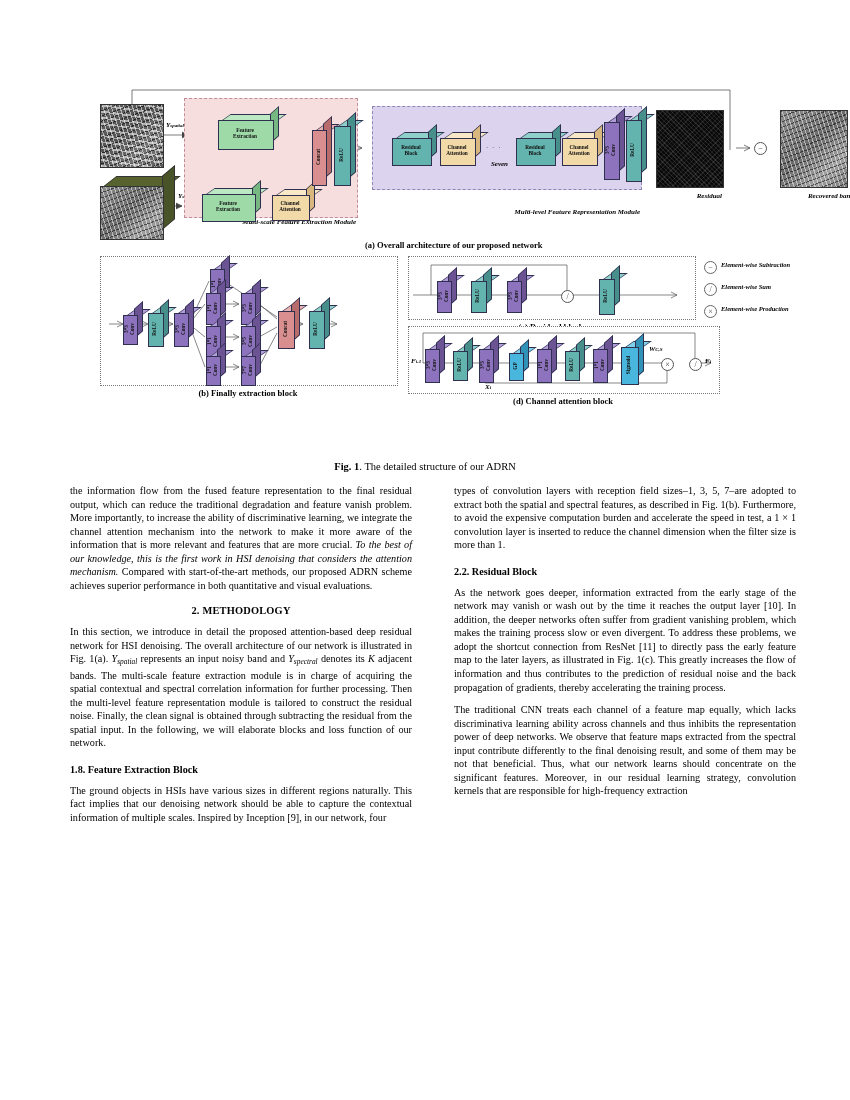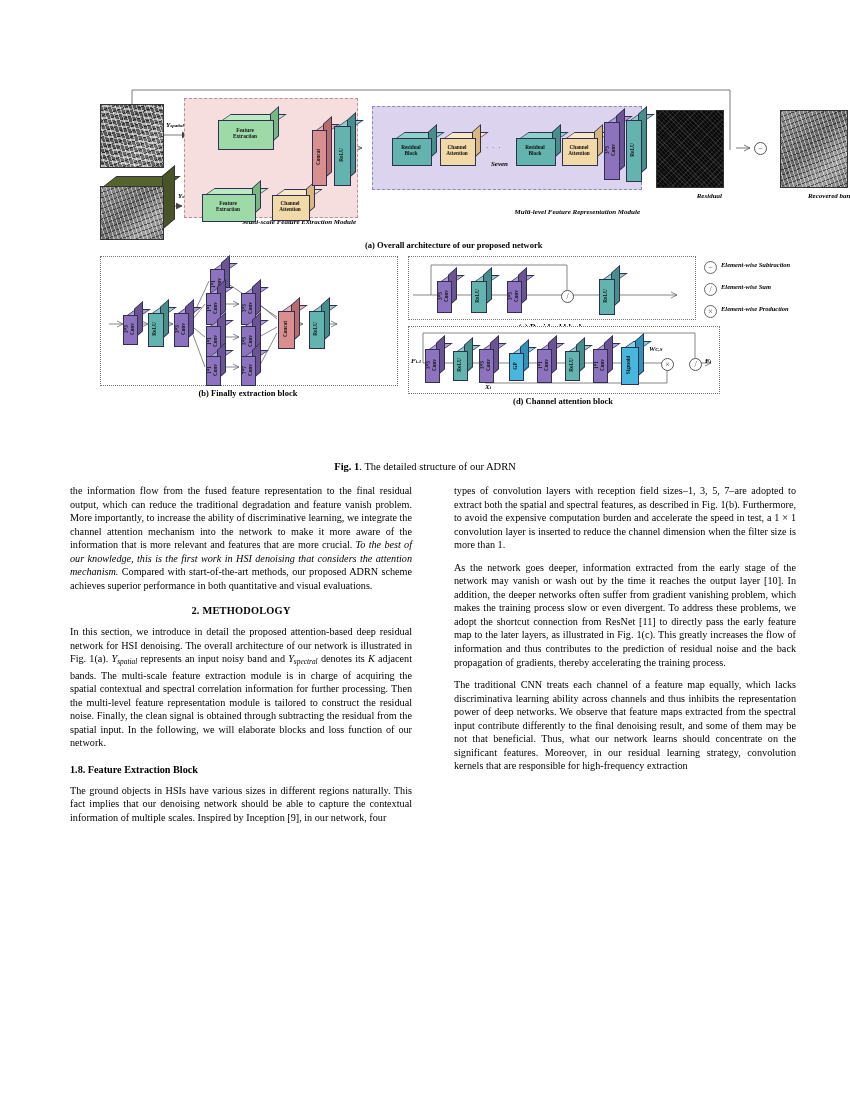--- a/index.html
+++ b/index.html
@@ -495,20 +495,21 @@
 
       <p class="tx"><span>In this section, we introduce in detail the proposed attention-based deep residual network for HSI denoising. The overall architecture of our network is illustrated in Fig. 1(a). </span><span class="mvar">Y</span><span class="msub">spatial</span><span> represents an input noisy band and </span><span class="mvar">Y</span><span class="msub">spectral</span><span> denotes its </span><span class="mvar">K</span><span> adjacent bands. The multi-scale feature extraction module is in charge of acquiring the spatial contextual and spectral correlation information for further processing. Then the multi-level feature representation module is tailored to construct the residual noise. Finally, the clean signal is obtained through subtracting the residual from the spatial input. In the following, we will elaborate blocks and loss function of our network.</span></p>
 
       <h3 class="sub">1.8.  Feature Extraction Block</h3>
       <p class="tx">The ground objects in HSIs have various sizes in different regions naturally. This fact implies that our denoising network should be able to capture the contextual information of multiple scales. Inspired by Inception [9], in our network, four</p>
     </div>
 
     <div class="col colR">
       <p class="tx">types of convolution layers with reception field sizes–1, 3, 5, 7–are adopted to extract both the spatial and spectral features, as described in Fig. 1(b). Furthermore, to avoid the expensive computation burden and accelerate the speed in test, a 1 × 1 convolution layer is inserted to reduce the channel dimension when the filter size is more than 1.</p>
 
+      <h3 class="sub">2.2.  Residual Block</h3>
       <p class="tx">As the network goes deeper, information extracted from the early stage of the network may vanish or wash out by the time it reaches the output layer [10]. In addition, the deeper networks often suffer from gradient vanishing problem, which makes the training process slow or even divergent. To address these problems, we adopt the shortcut connection from ResNet [11] to directly pass the early feature map to the later layers, as illustrated in Fig. 1(c). This greatly increases the flow of information and thus contributes to the prediction of residual noise and the back propagation of gradients, thereby accelerating the training process.</p>
 
       <p class="tx">The traditional CNN treats each channel of a feature map equally, which lacks discriminativa learning ability across channels and thus inhibits the representation power of deep networks. We observe that feature maps extracted from the spectral input contribute differently to the final denoising result, and some of them may be not that beneficial. Thus, what our network learns should concentrate on the significant features. Moreover, in our residual learning strategy, convolution kernels that are responsible for high-frequency extraction</p>
     </div>
 
   </div>
 
 </div>
 
 </body></html>

